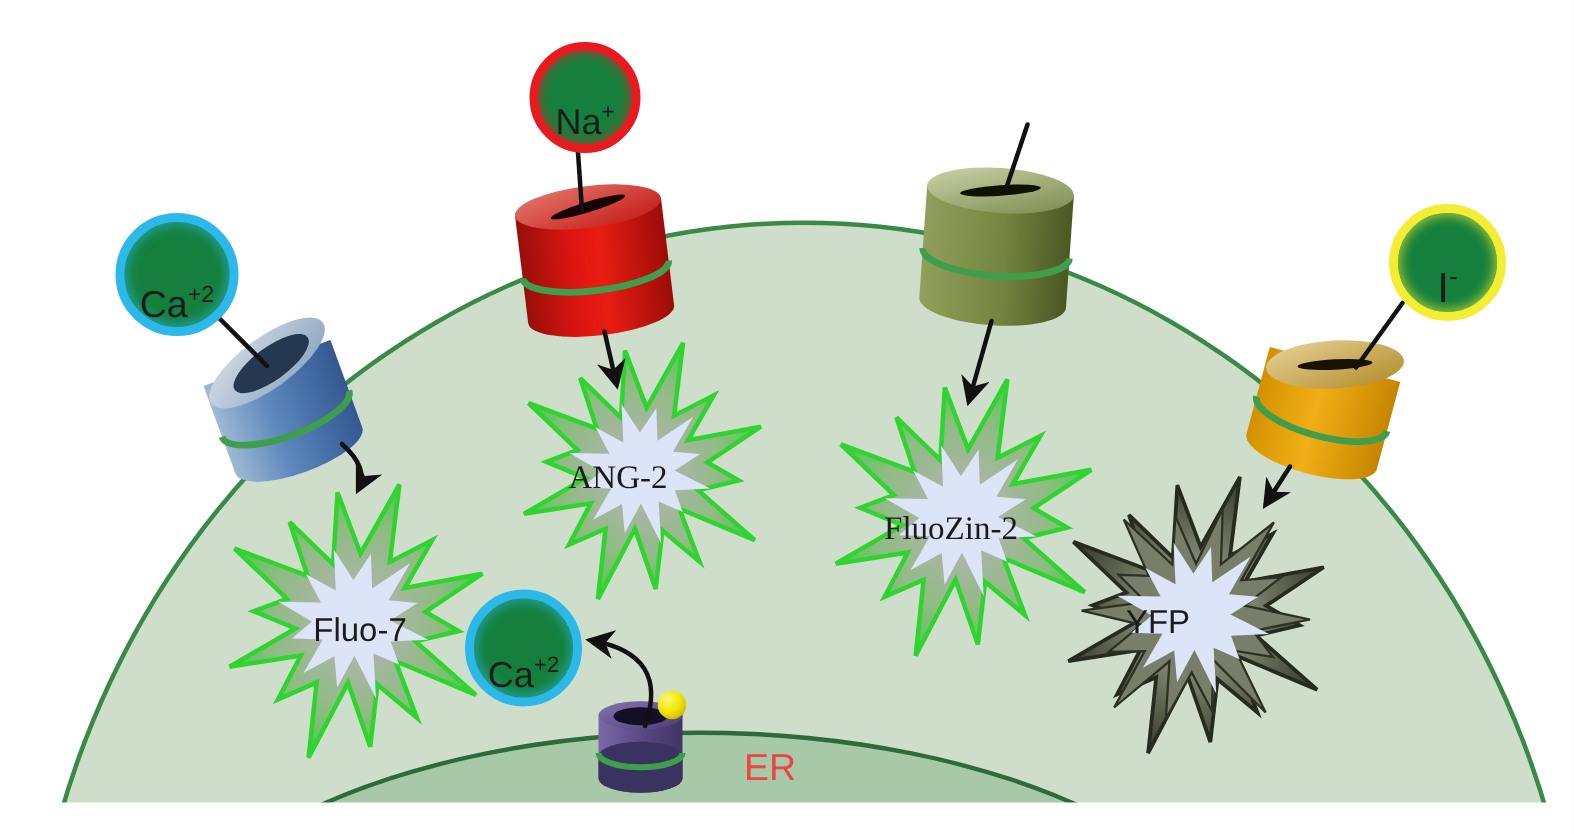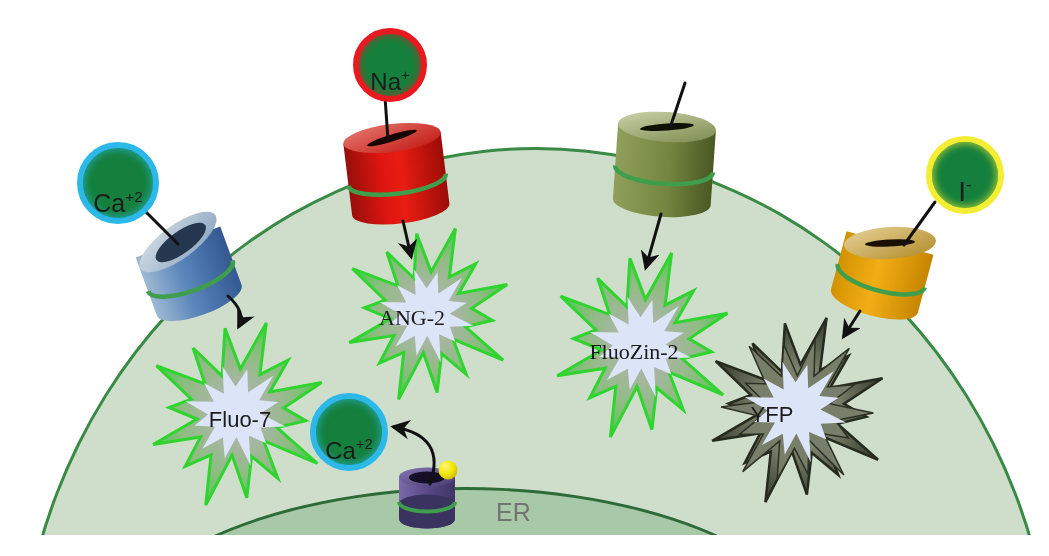--- a/index.html
+++ b/index.html
@@ -4,21 +4,21 @@
 <style>
   html,body{margin:0;padding:0;background:#fff;}
   #stage{position:relative;width:1049px;height:556px;overflow:hidden;background:#ffffff;
          font-family:"Liberation Sans",sans-serif;}
   
   #cell{position:absolute;left:16px;top:147px;width:1040px;height:1120px;
         background:#cfdecb;border:3px solid #3a8a47;border-radius:50%;
         overflow:hidden;z-index:1;box-sizing:border-box;}
   #er{position:absolute;left:74px;top:337px;width:740px;height:360px;
       background:#a8c9a8;border:3px solid #2d6b39;border-radius:50%;}
-  .plain-label{position:absolute;color:#737373;z-index:6;text-align:right;}
+  .plain-label{position:absolute;color:#ef4444;z-index:6;text-align:right;}
   
   svg.burst{position:absolute;width:200px;height:200px;z-index:10;overflow:visible;}
   .burst-label{position:absolute;z-index:12;color:#1b1b1b;font-size:22px;
                transform:translate(-50%,-50%);white-space:nowrap;}
   
   svg.channel{position:absolute;z-index:20;overflow:visible;}
   
   #arrows{position:absolute;left:0;top:0;z-index:30;pointer-events:none;}
   
   .ion{position:absolute;border-radius:50%;background:#15803d;display:flex;

